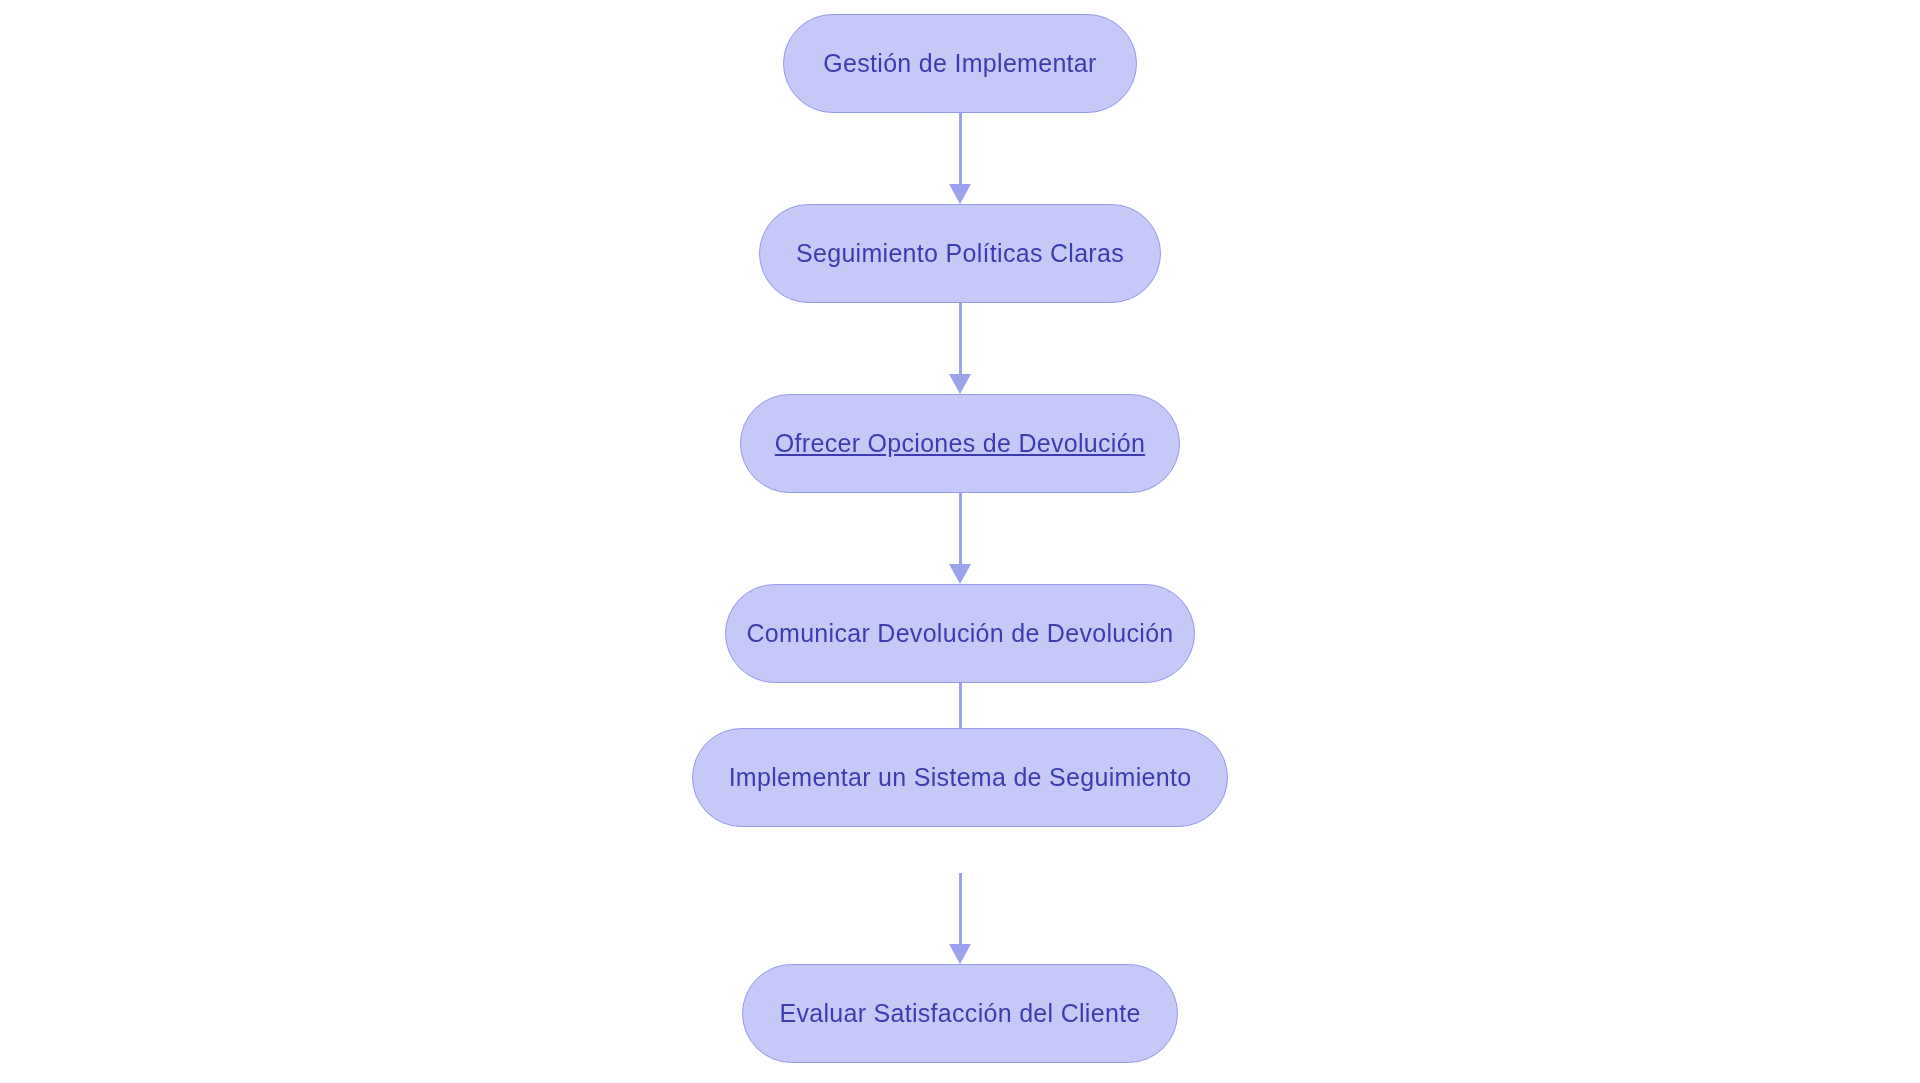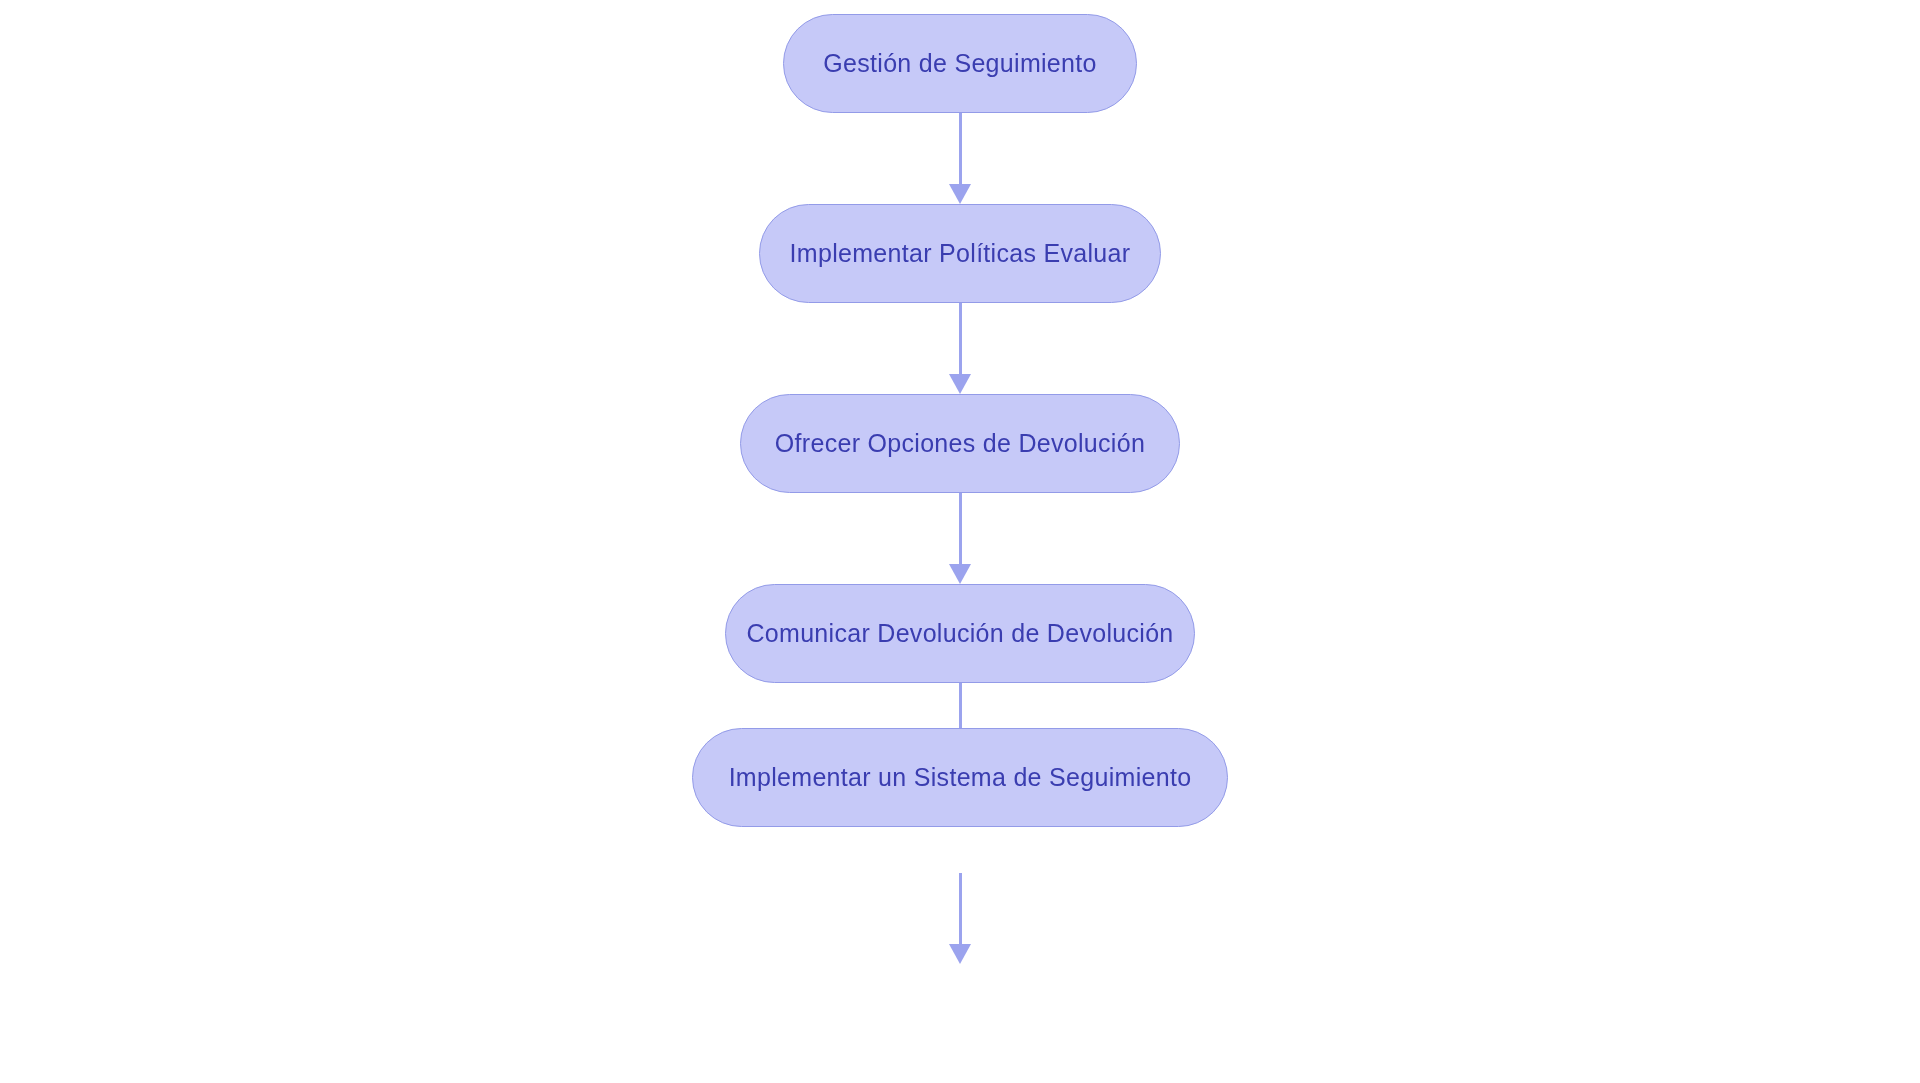--- a/index.html
+++ b/index.html
@@ -55,47 +55,50 @@
     border-left: 11px solid transparent;
     border-right: 11px solid transparent;
     border-top: 20px solid var(--arrow);
   }
 </style>
 </head>
 <body>
 
 <div class="canvas" id="flow-canvas" style="--fill: #c6c9f8; --stroke: #939be8; --arrow: #9ba3ee; --text: #3a3db0; background: rgb(255, 255, 255);">
     <div class="flow-node" style="top: 14px; width: 354px;">
-    <span>Gestión de Seguimiento</span>
+    <span>Gestión de Implementar</span>
   </div>
     <div class="flow-arrow" style="top: 113px; height: 91px;">
     <div class="arrow-line" style="height: 71px;"></div>
     <div class="arrow-head"></div>
   </div>
     <div class="flow-node" style="top: 204px; width: 402px;">
-    <span>Implementar Políticas Evaluar</span>
+    <span>Seguimiento Políticas Claras</span>
   </div>
     <div class="flow-arrow" style="top: 303px; height: 91px;">
     <div class="arrow-line" style="height: 71px;"></div>
     <div class="arrow-head"></div>
   </div>
-    <div class="flow-node" style="top: 394px; width: 440px;">
+    <div class="flow-node" style="top: 394px; width: 440px; text-decoration: underline;">
     <span>Ofrecer Opciones de Devolución</span>
   </div>
     <div class="flow-arrow" style="top: 493px; height: 91px;">
     <div class="arrow-line" style="height: 71px;"></div>
     <div class="arrow-head"></div>
   </div>
     <div class="flow-node" style="top: 584px; width: 470px;">
     <span>Comunicar Devolución de Devolución</span>
   </div>
     <div class="flow-arrow" style="top: 683px; height: 91px;">
     <div class="arrow-line" style="height: 71px;"></div>
     <div class="arrow-head"></div>
   </div>
     <div class="flow-node" style="top: 728px; width: 536px;">
     <span>Implementar un Sistema de Seguimiento</span>
   </div>
     <div class="flow-arrow" style="top: 873px; height: 91px;">
     <div class="arrow-line" style="height: 71px;"></div>
     <div class="arrow-head"></div>
   </div>
+    <div class="flow-node" style="top: 964px; width: 436px;">
+    <span>Evaluar Satisfacción del Cliente</span>
+  </div>
   </div>
 
 </body></html>

